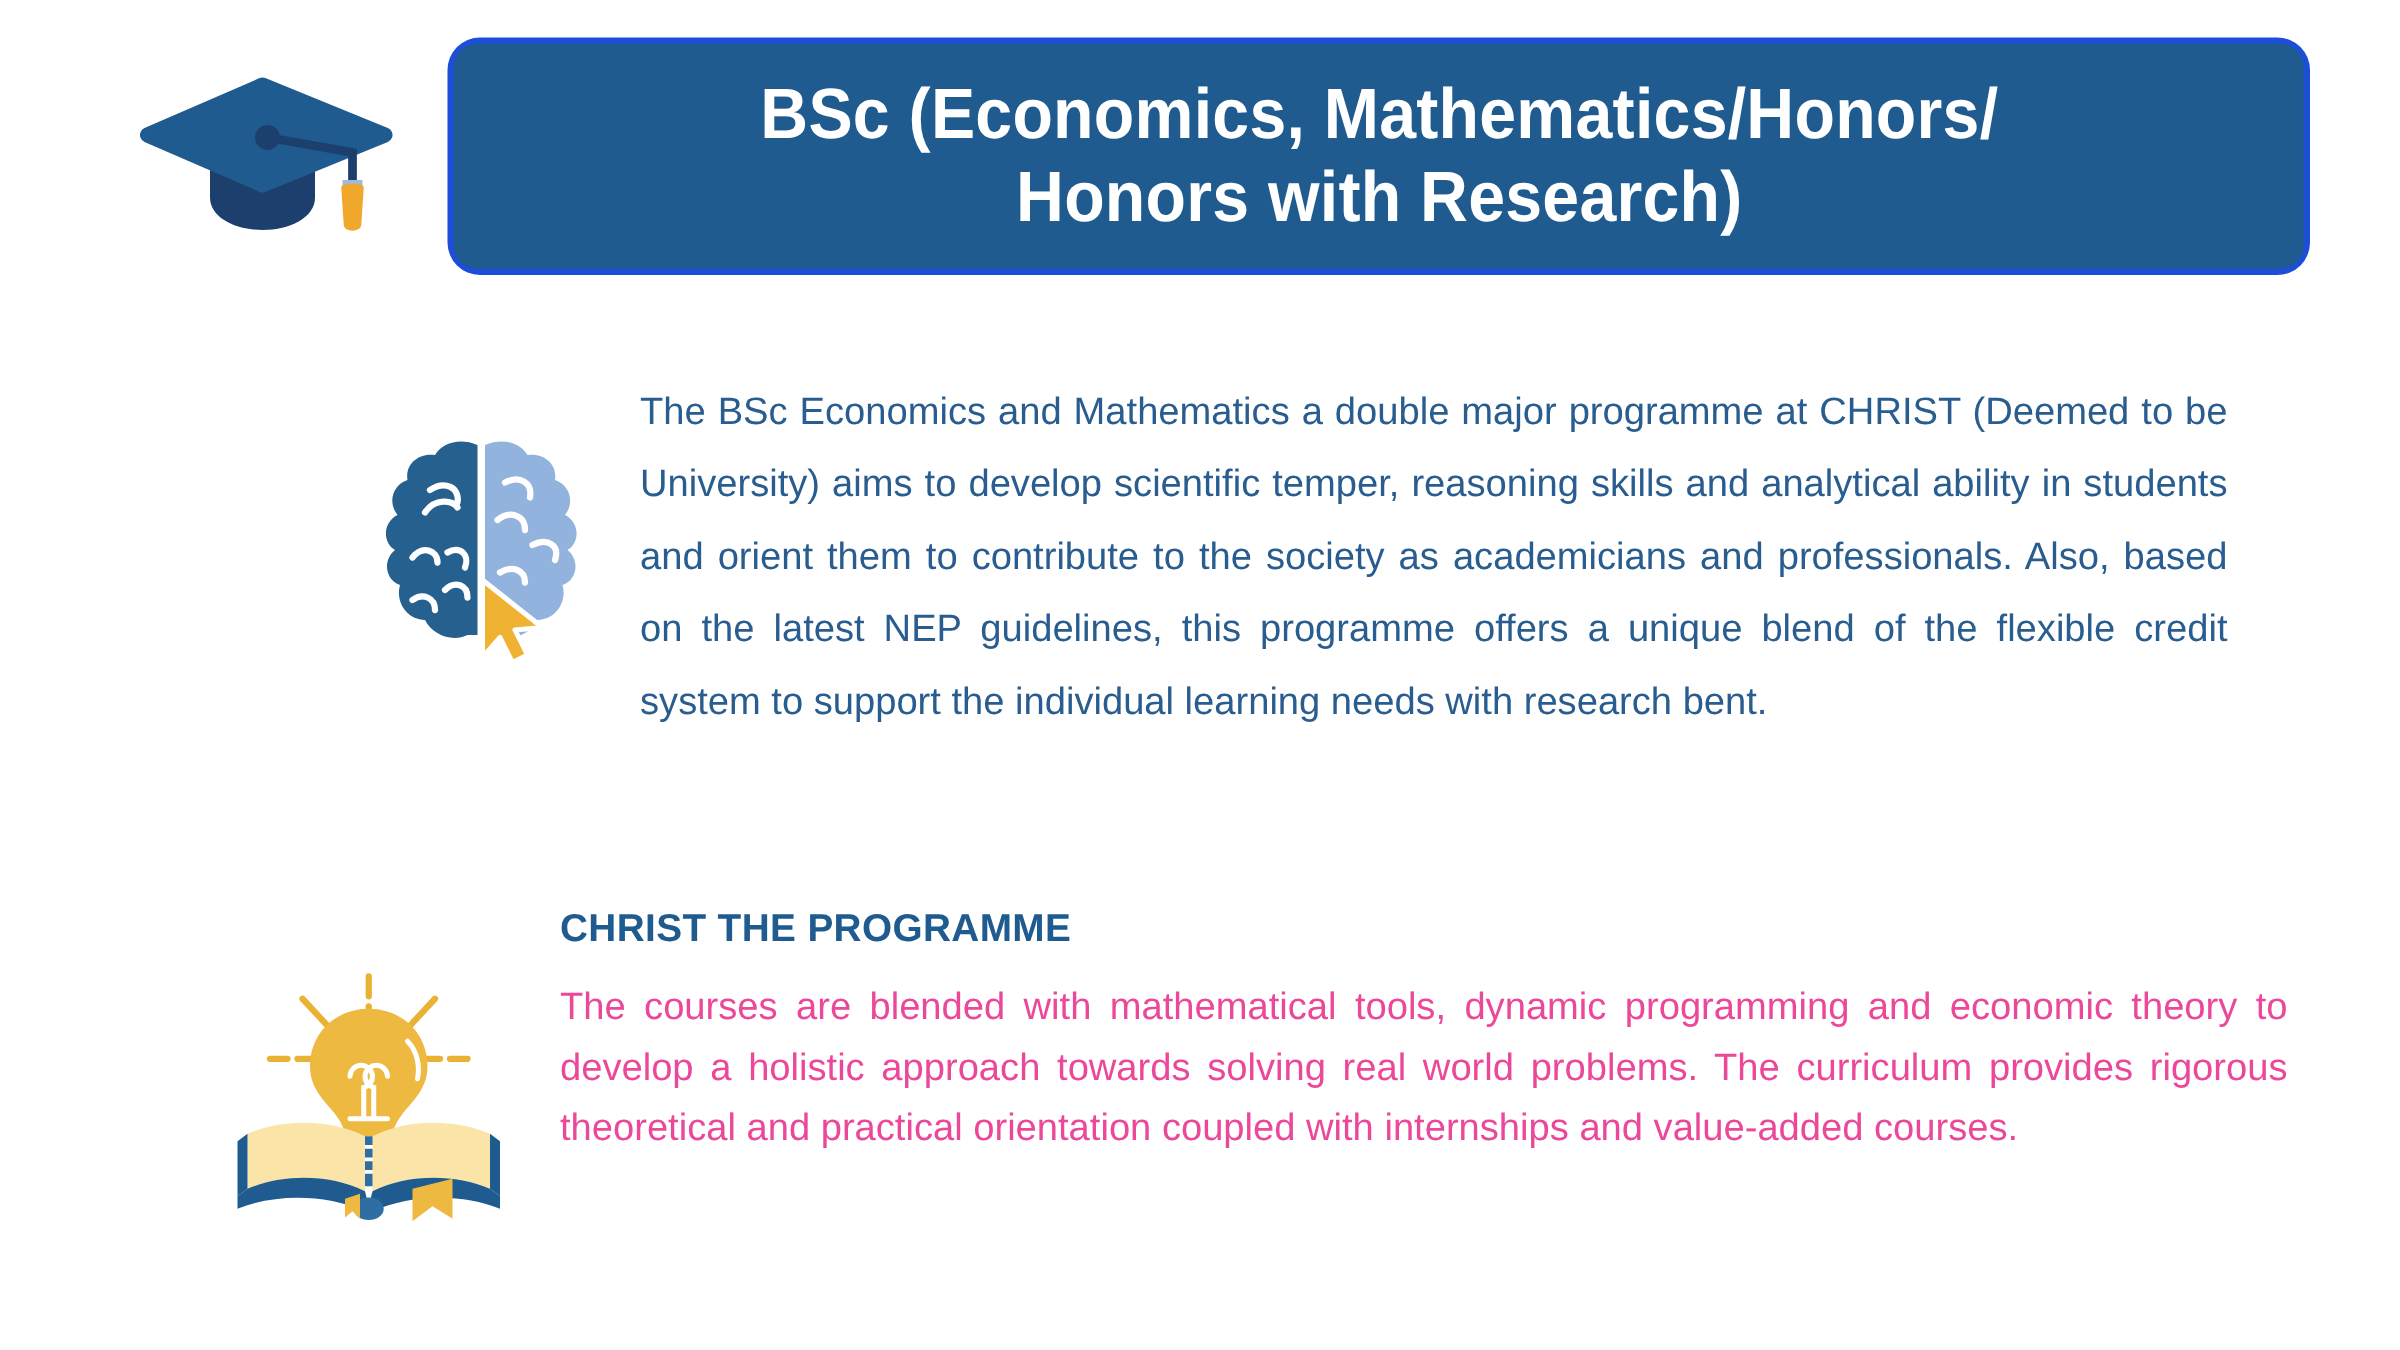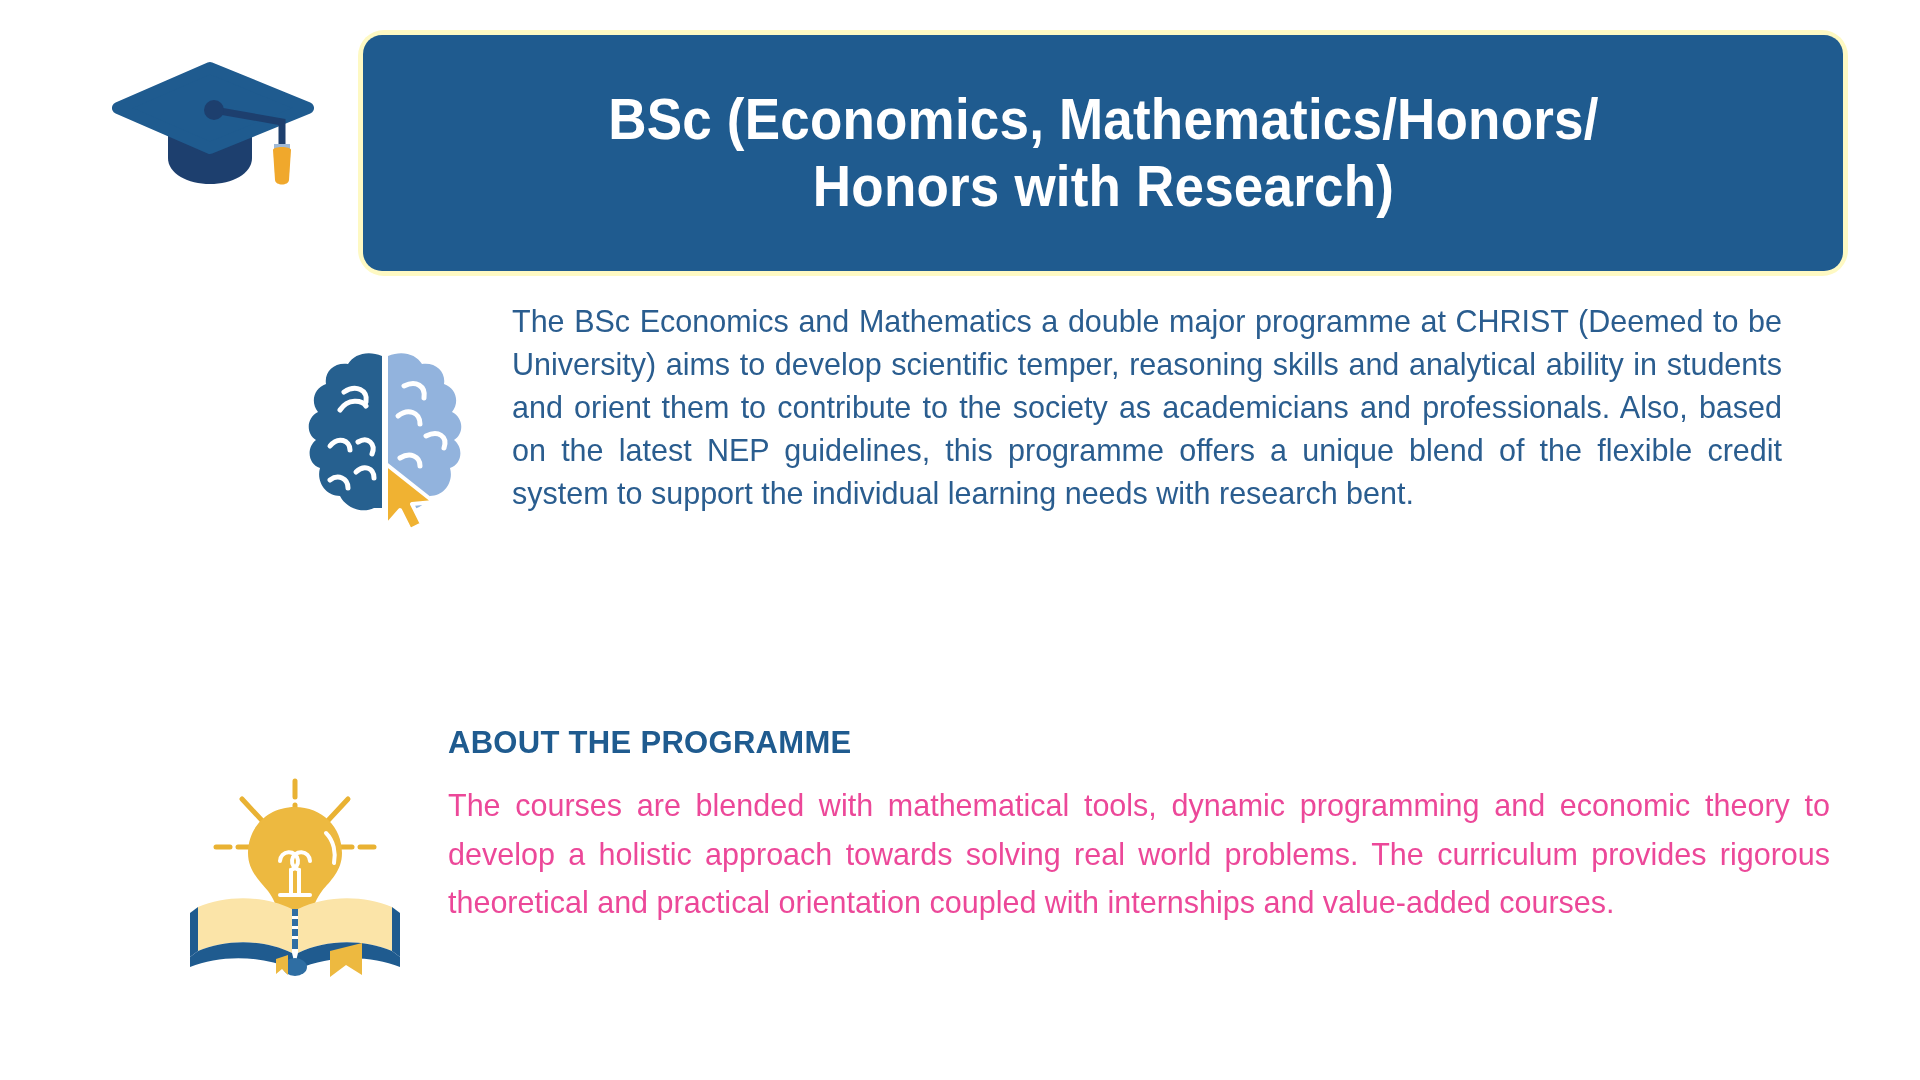--- a/index.html
+++ b/index.html
@@ -14,22 +14,22 @@
   
   .header-row {
     position:absolute; left:0; top:0; width:1920px; height:232px;
   }
   .cap-icon {
     position:absolute; left:112px; top:52px;
     width:224px; height:136px;
   }
   .title-outer {
     position:absolute; left:358px; top:30px;
-    width:1490px; height:246px;
-    background:#fef9c3;
+    width:1490px; height:190px;
+    background:#1d4ed8;
     border-radius:26px;
     padding:5px;
   }
   .title-inner {
     width:100%; height:100%;
     background:#1f5b8f;
     border-radius:19px;
     display:flex; align-items:center; justify-content:center;
   }
   .title-text {
@@ -48,21 +48,21 @@
   .block1 { position:absolute; left:0; top:300px; width:1920px; }
   .brain-icon {
     position:absolute; left:300px; top:40px;
     width:170px; height:190px;
   }
   .para1 {
     position:absolute; left:512px; top:0px;
     width:1270px;
     color:#2a5d8f;
     font-size:30.5px;
-    line-height:43px;
+    line-height:58px;
     text-align:justify;
     text-justify:inter-word;
   }
 
   
   .block2 { position:absolute; left:0; top:725px; width:1920px; }
   .bulb-icon {
     position:absolute; left:180px; top:50px;
     width:230px; height:205px;
   }
@@ -186,17 +186,17 @@
         <path d="M220 138 L212 132 L212 176 L220 182 Z" fill="#1f5b8f"></path>
 
         <ellipse cx="115" cy="192" rx="12" ry="9" fill="#2f6ea3"></ellipse>
 
         <path d="M150 176 L182 168 L182 200 L166 190 L150 202 Z" fill="#edb940"></path>
 
         <path d="M96 184 L108 180 L108 200 L102 194 L96 199 Z" fill="#edb940"></path>
       </svg>
     </div>
 
-    <div class="sect-heading">ABOUT THE PROGRAMME</div>
+    <div class="sect-heading">CHRIST THE PROGRAMME</div>
     <div class="para2">The courses are blended with mathematical tools, dynamic programming and economic theory to develop a holistic approach towards solving real world problems. The curriculum provides rigorous theoretical and practical orientation coupled with internships and value-added courses.</div>
   </div>
 
 </div>
 
 </body></html>

